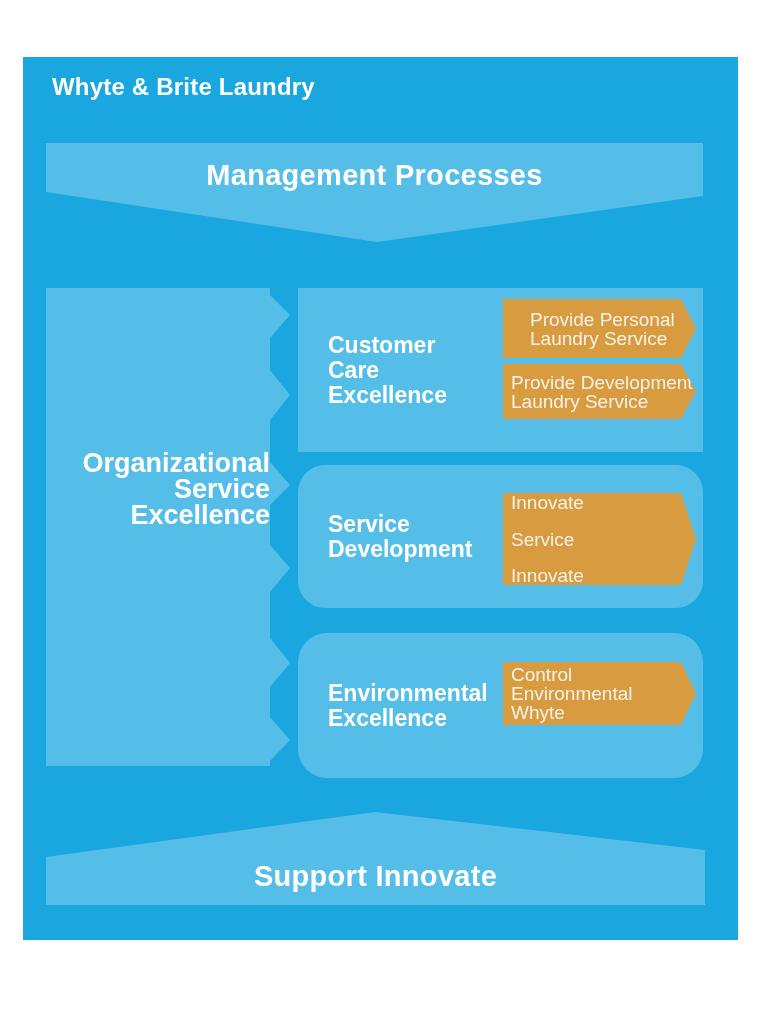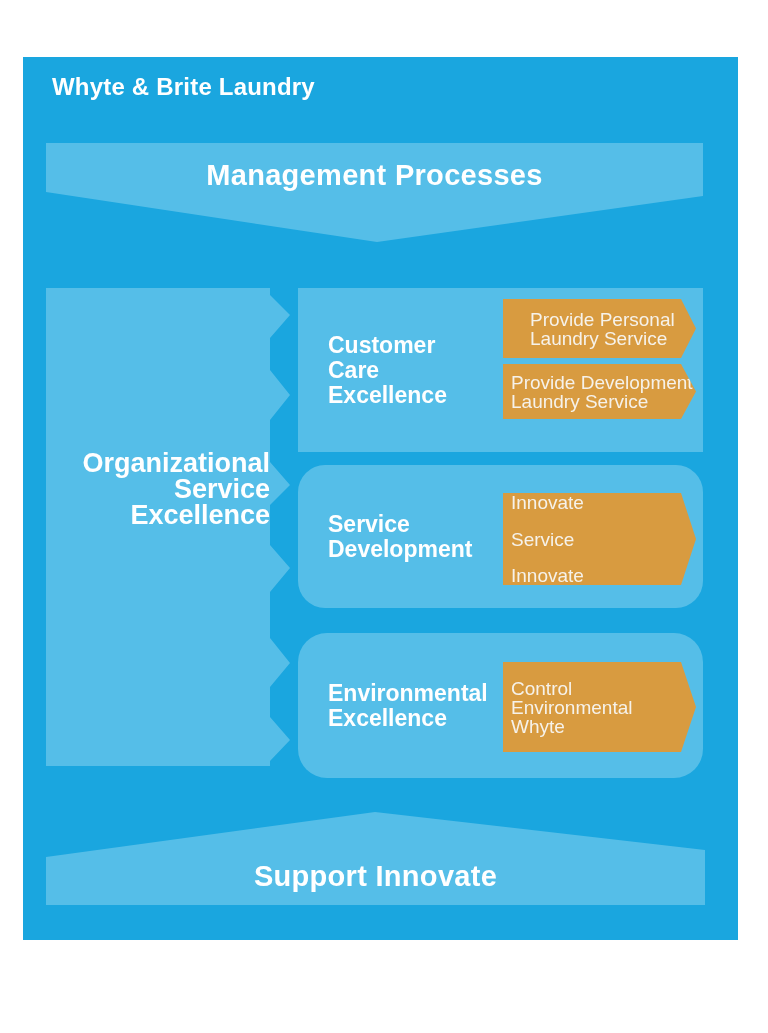--- a/index.html
+++ b/index.html
@@ -82,21 +82,21 @@
     background:var(--arrow-orange);
     clip-path:polygon(0 0,calc(100% - 15px) 0,100% 50%,calc(100% - 15px) 100%,0 100%);
     display:flex;flex-direction:column;justify-content:center;
     padding-left:8px;padding-right:18px;
     color:var(--arrow-text);font-size:19px;line-height:19px;font-weight:400;
     white-space:nowrap;
   }
   .row-1 .arrow-a{left:205px;top:11px;height:59px;padding-left:27px;}
   .row-1 .arrow-b{left:205px;top:76px;height:55px;}
   .row-2 .arrow-a{left:205px;top:28px;height:92px;justify-content:space-between;}
-  .row-3 .arrow-a{left:205px;top:29px;height:90px;}
+  .row-3 .arrow-a{left:205px;top:29px;height:63px;}
   .line{display:block;}
 </style>
 </head>
 <body>
 
 <div class="page">
   <div class="canvas">
 
     <div class="company-title">Whyte &amp; Brite Laundry</div>
 

